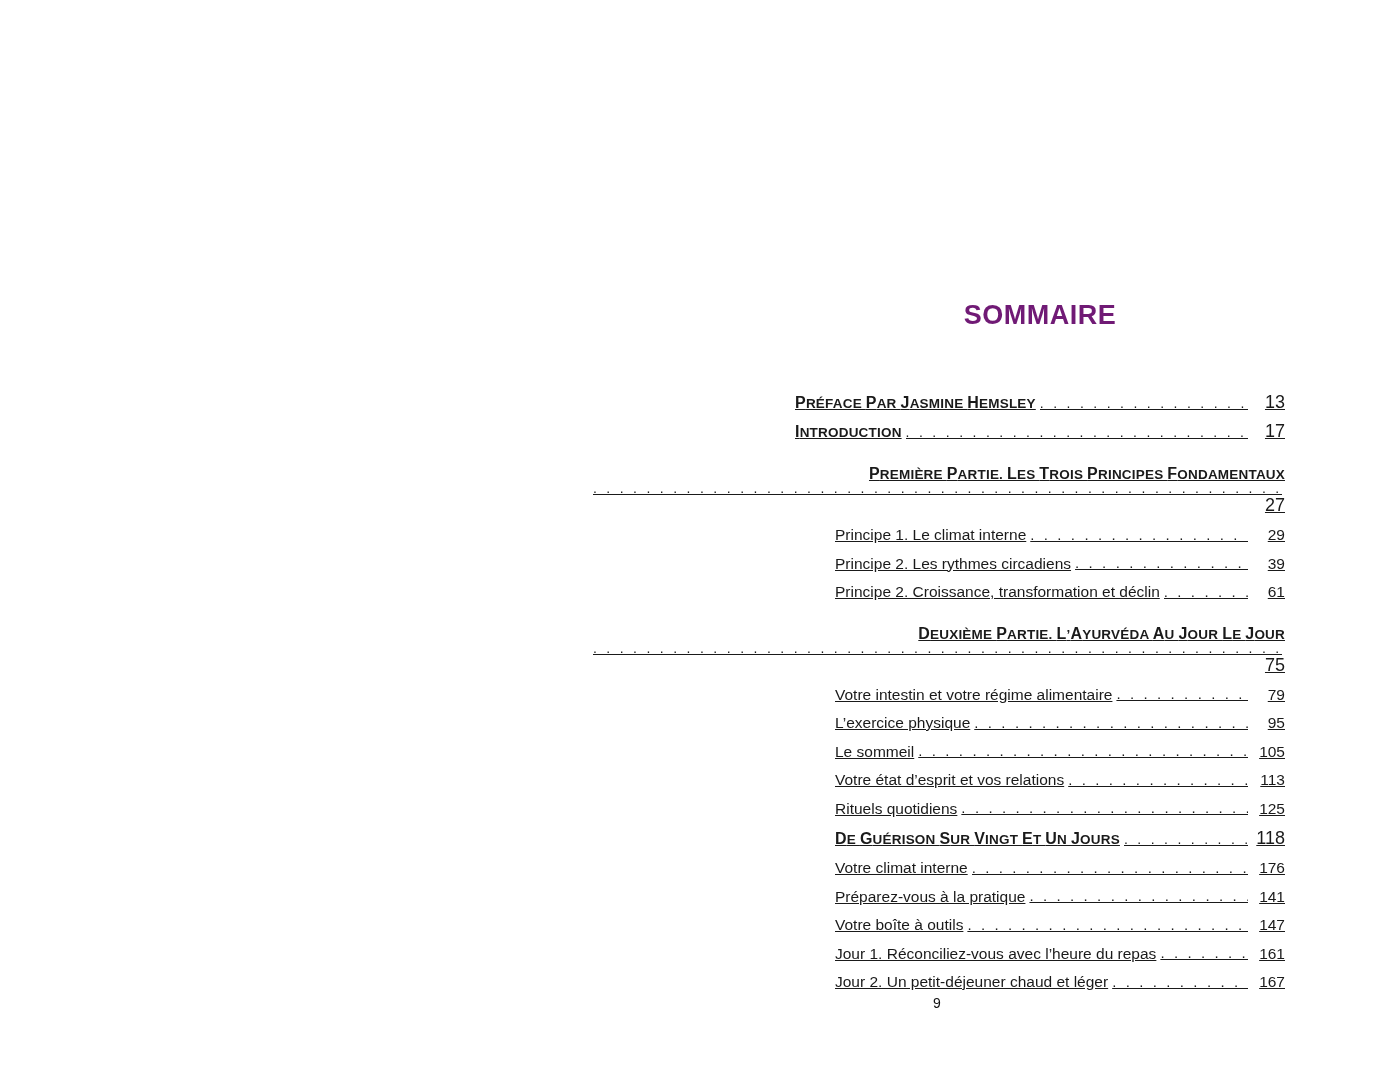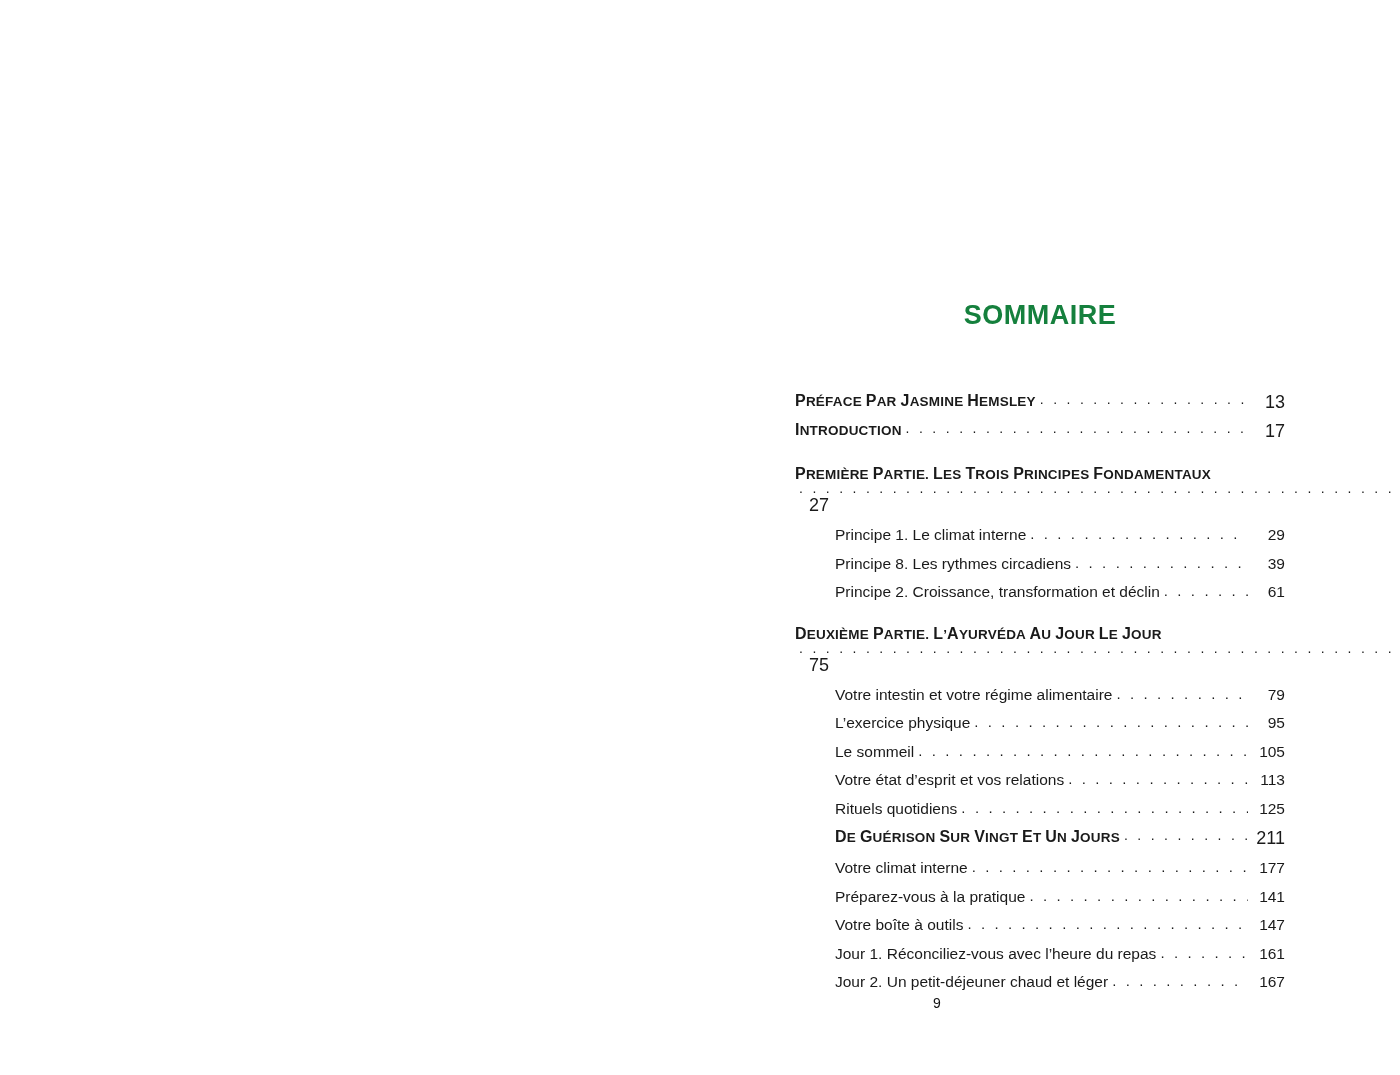--- a/index.html
+++ b/index.html
@@ -28,34 +28,35 @@
     left: 795px;
     top: 300px;
     width: 490px;
   }
   .toc-title {
     font-size: 27px;
     font-weight: bold;
     letter-spacing: 0.5px;
     text-align: center;
     margin: 0 0 62px 0;
-    color: #15803d;
+    color: #701a75;
   }
   .entries {
     margin: 0;
     padding: 0;
   }
   .entry {
     display: flex;
-    align-items: flex-start;
+    align-items: flex-end;
     font-size: 15.5px;
     line-height: 1.0;
     color: #1a1a1a;
     margin-bottom: 13px;
     white-space: nowrap;
+    text-decoration: underline;
   }
   .entry.gap-top {
     margin-top: 26px;
     flex-direction: column;
   }
   .entry.tight {
     margin-bottom: 11px;
   }
   .entry .label {
     flex: 0 0 auto;
@@ -148,21 +149,21 @@
         <span class="page-num">27</span>
       </div>
 
       <div class="entry lvl2">
         <span class="label">Principe 1. Le climat interne</span>
         <span class="dots">. . . . . . . . . . . . . . . . . . . . . . . . . . . . . . . . . . . . . . . . . . . . . . . . . . . .</span>
         <span class="page-num">29</span>
       </div>
 
       <div class="entry lvl2">
-        <span class="label">Principe 8. Les rythmes circadiens</span>
+        <span class="label">Principe 2. Les rythmes circadiens</span>
         <span class="dots">. . . . . . . . . . . . . . . . . . . . . . . . . . . . . . . . . . . . . . . . . . . . . . . . . . . .</span>
         <span class="page-num">39</span>
       </div>
 
       <div class="entry lvl2">
         <span class="label">Principe 2. Croissance, transformation et déclin</span>
         <span class="dots">. . . . . . . . . . . . . . . . . . . . . . . . . . . . . . . . . . . . . . . . . . . . . . . . . . . .</span>
         <span class="page-num">61</span>
       </div>
 
@@ -199,27 +200,27 @@
       <div class="entry lvl2">
         <span class="label">Rituels quotidiens</span>
         <span class="dots">. . . . . . . . . . . . . . . . . . . . . . . . . . . . . . . . . . . . . . . . . . . . . . . . . . . .</span>
         <span class="page-num">125</span>
       </div>
 
 
       <div class="entry lvl1 cont-line">
         <span class="label"><span class="big">D</span>E <span class="big">G</span>UÉRISON <span class="big">S</span>UR <span class="big">V</span>INGT <span class="big">E</span>T <span class="big">U</span>N <span class="big">J</span>OURS</span>
         <span class="dots">. . . . . . . . . . . . . . . . . . . . . . . . . . . . . . . . . . . . . . . . . . . . . . . . . . . .</span>
-        <span class="page-num">211</span>
+        <span class="page-num">118</span>
       </div>
 
       <div class="entry lvl2">
         <span class="label">Votre climat interne</span>
         <span class="dots">. . . . . . . . . . . . . . . . . . . . . . . . . . . . . . . . . . . . . . . . . . . . . . . . . . . .</span>
-        <span class="page-num">177</span>
+        <span class="page-num">176</span>
       </div>
 
       <div class="entry lvl2">
         <span class="label">Préparez-vous à la pratique</span>
         <span class="dots">. . . . . . . . . . . . . . . . . . . . . . . . . . . . . . . . . . . . . . . . . . . . . . . . . . . .</span>
         <span class="page-num">141</span>
       </div>
 
       <div class="entry lvl2">
         <span class="label">Votre boîte à outils</span>

